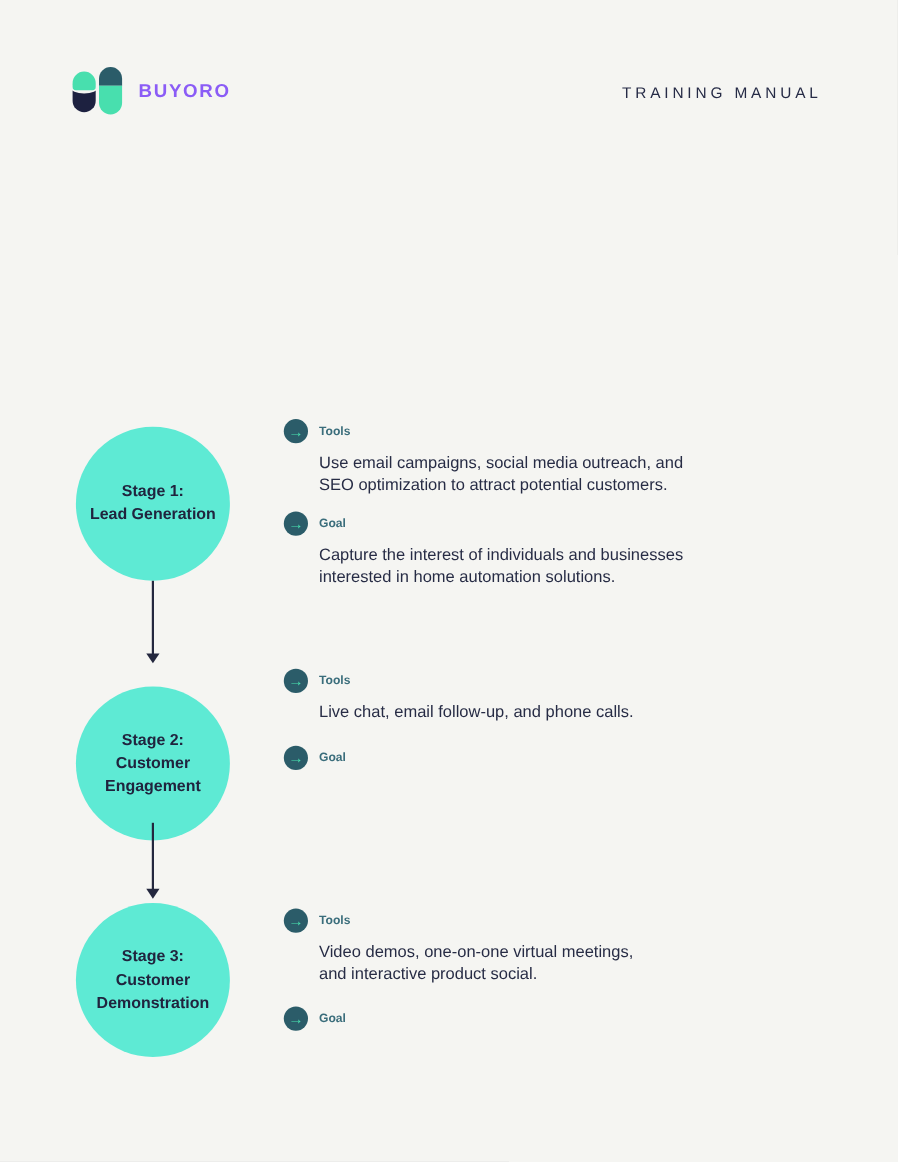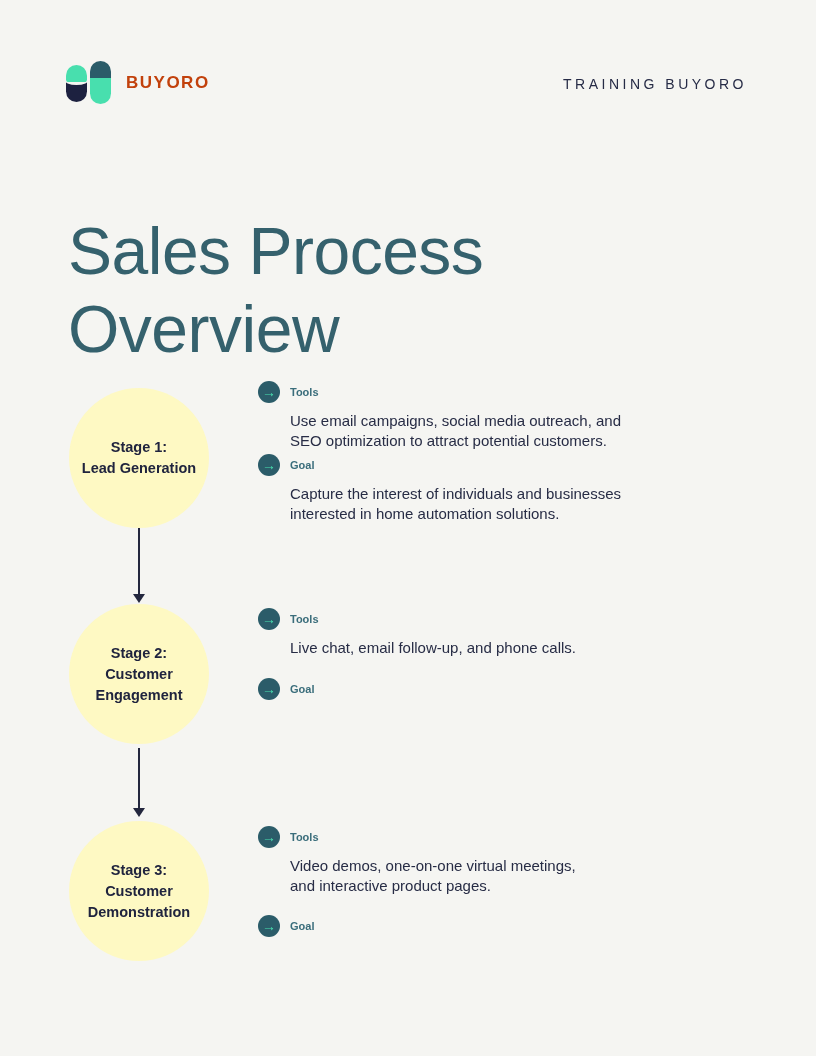--- a/index.html
+++ b/index.html
@@ -24,51 +24,51 @@
   .ll-top { position: absolute; left: 0; top: 0; width: 21px; height: 17px;
             background: #48dfae; border-radius: 11px 11px 3px 3px; }
   .logo-right { position: absolute; left: 24px; top: 0; width: 21px; height: 43px; }
   .lr-top { position: absolute; left: 0; top: 0; width: 21px; height: 17px;
             background: #2b5c69; border-radius: 11px 11px 0 0; }
   .lr-bot { position: absolute; left: 0; top: 17px; width: 21px; height: 26px;
             background: #48dfae; border-radius: 0 0 13px 13px; }
   .brand-name {
     position: absolute; left: 126px; top: 73px;
     font-size: 17px; font-weight: bold; letter-spacing: 1.5px;
-    color: #c2410c;
+    color: #8b5cf6;
   }
   .doc-label {
     position: absolute; right: 69px; top: 76px;
     font-size: 14px; font-weight: 500; letter-spacing: 3.5px;
     color: #262b46;
   }
 
   
   .page-title {
     position: absolute; left: 68px; top: 168px;
     font-size: 66px; line-height: 78px; font-weight: 400;
     letter-spacing: -0.5px;
     color: #35616d;
     white-space: pre-line;
   }
 
   
   .stage-circle {
     position: absolute; left: 69px;
     width: 140px; height: 140px; border-radius: 50%;
-    background: #fef9c3;
+    background: #5eead4;
     display: flex; align-items: center; justify-content: center;
     text-align: center;
   }
   .stage-circle .circle-label {
     font-size: 14.5px; line-height: 21px; font-weight: bold;
     color: #20243e; white-space: pre-line; max-width: 120px;
   }
   .circle-1 { top: 388px; }
-  .circle-2 { top: 604px; }
+  .circle-2 { top: 624px; }
   .circle-3 { top: 821px; }
 
   
   .connector { position: absolute; left: 138px; width: 1.5px; background: #23273e; }
   .connector-1 { top: 528px; height: 68px; }
   .connector-2 { top: 748px; height: 62px; }
   .arrowhead {
     position: absolute; left: 133px; width: 0; height: 0;
     border-left: 6px solid transparent; border-right: 6px solid transparent;
     border-top: 9px solid #23273e;
@@ -92,45 +92,43 @@
   }
   .section-label {
     font-size: 11px; font-weight: bold; color: #3a6d7b;
   }
   .section-text {
     margin: 0 0 0 32px;
     font-size: 15px; line-height: 20px;
     color: #272c45;
     white-space: pre-line;
   }
-  .gap-17 { margin-bottom: 3px; }
+  .gap-17 { margin-bottom: 14px; }
   .gap-24 { margin-bottom: 20px; }
   .gap-19 { margin-bottom: 19px; }
 </style>
 </head>
 <body>
 
 <div class="page">
 
   <div class="logo">
     <div class="logo-left">
       <div class="ll-bot"></div>
       <div class="ll-cres"></div>
       <div class="ll-top"></div>
     </div>
     <div class="logo-right">
       <div class="lr-top"></div>
       <div class="lr-bot"></div>
     </div>
   </div>
   <div class="brand-name">BUYORO</div>
-  <div class="doc-label">TRAINING BUYORO</div>
+  <div class="doc-label">TRAINING MANUAL</div>
 
-  <h1 class="page-title">Sales Process
-Overview</h1>
 
   <div class="stage-circle circle-1">
     <div class="circle-label">Stage 1:
 Lead Generation</div>
   </div>
   <div class="stage-circle circle-2">
     <div class="circle-label">Stage 2:
 Customer
 Engagement</div>
   </div>
@@ -171,20 +169,20 @@
       <div class="section-label">Goal</div>
     </div>
   </div>
 
   <div class="stage-content content-3">
     <div class="section-head">
       <div class="icon-circle">→</div>
       <div class="section-label">Tools</div>
     </div>
     <p class="section-text gap-19">Video demos, one-on-one virtual meetings,
-and interactive product pages.</p>
+and interactive product social.</p>
     <div class="section-head">
       <div class="icon-circle">→</div>
       <div class="section-label">Goal</div>
     </div>
   </div>
 
 </div>
 
 </body></html>

